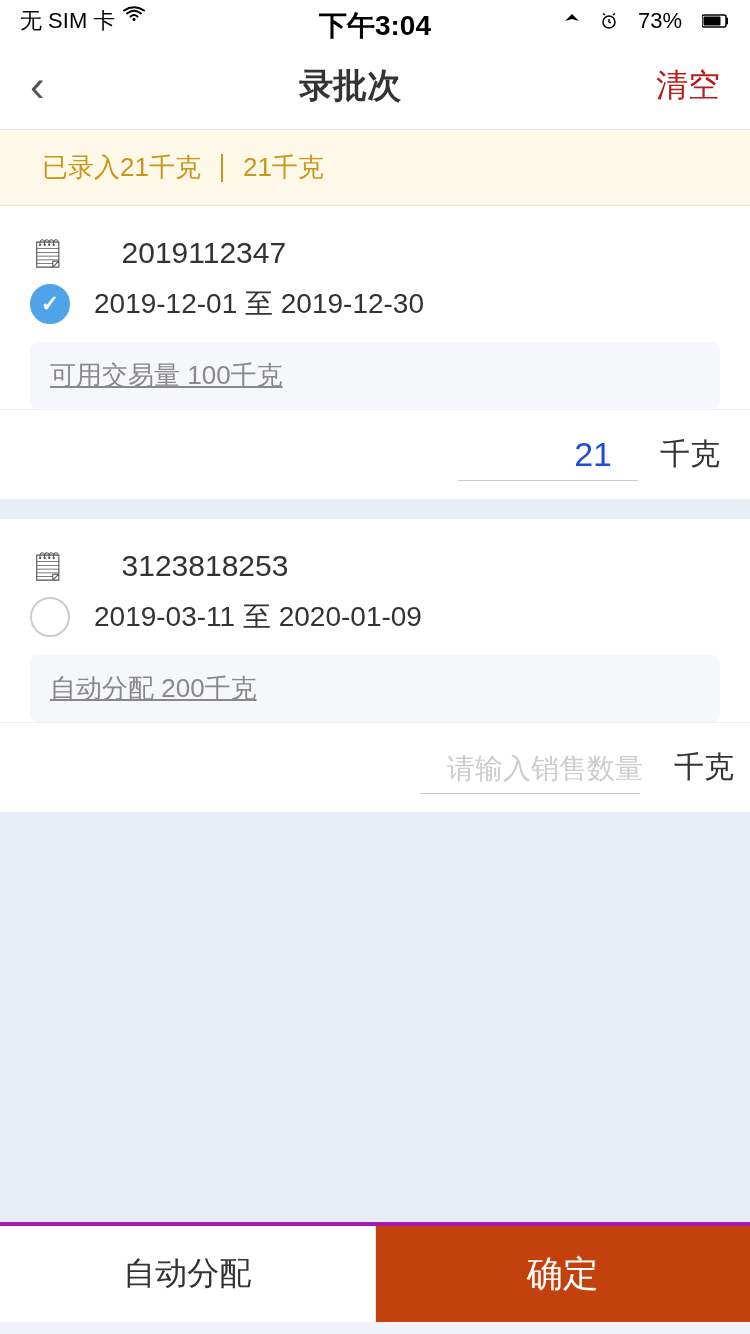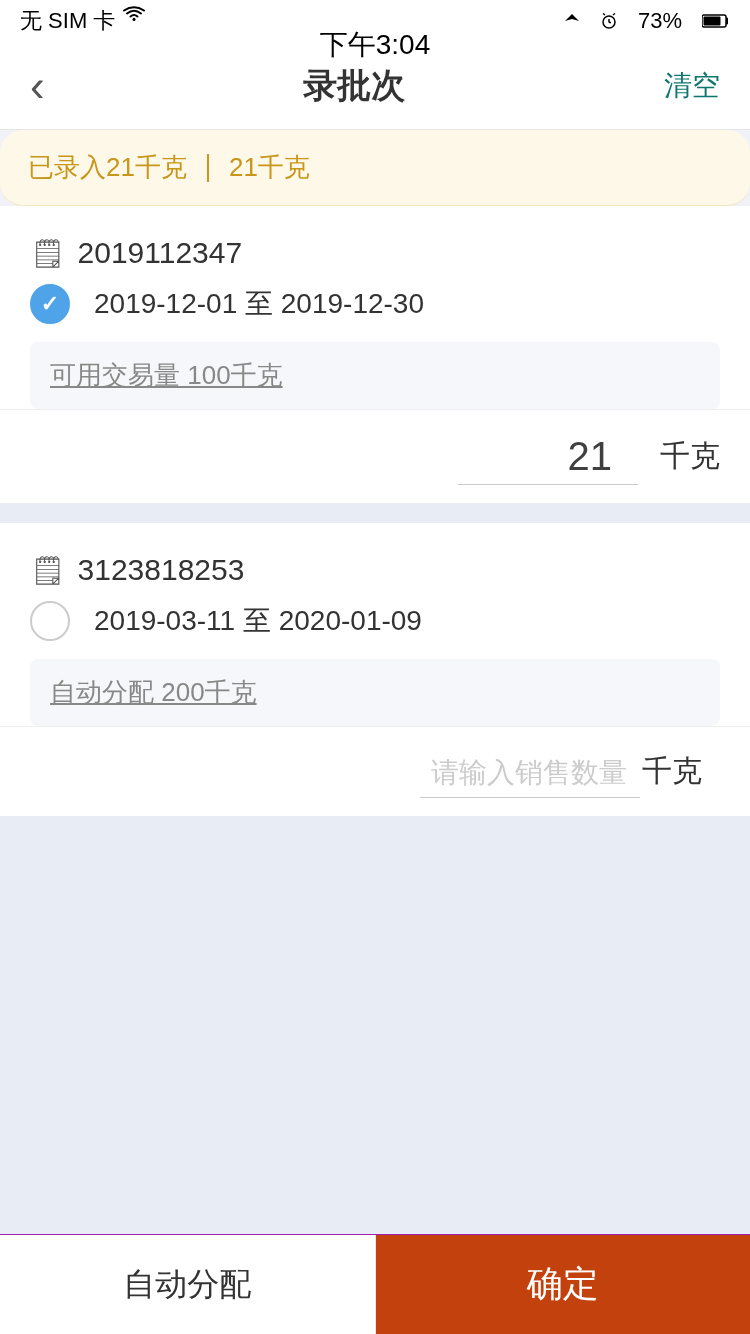--- a/index.html
+++ b/index.html
@@ -26,26 +26,25 @@
       font-size: 22px;
       color: #000;
     }
     .status-left {
       display: flex;
       gap: 8px;
       font-size: 22px;
     }
     .status-center {
       font-size: 28px;
-      font-weight: 400;
+      font-weight: 700;
       position: absolute;
       left: 50%;
       transform: translateX(-50%);
       top: 7px;
-      margin-top: 19px;
     }
     .status-right {
       display: flex;
       align-items: center;
       gap: 20px;
       font-size: 22px;
     }
 
     
     .nav-bar {
@@ -62,34 +61,33 @@
       font-size: 38px;
       color: #333;
       cursor: pointer;
     }
     .nav-title {
       font-size: 34px;
       font-weight: 600;
       color: #333;
     }
     .nav-action {
-      font-size: 28px;
-      color: #0f766e;
+      font-size: 32px;
+      color: #b91c1c;
     }
 
     
     .info-banner {
       width: 100%;
       background: #fdf8e8;
-      padding: 20px 28px;
+      padding: 20px 42px;
       display: flex;
       align-items: center;
       gap: 20px;
       border-bottom: 1px solid #f0e8c0;
-      border-radius: 23px;
     }
     .info-banner-text {
       font-size: 26px;
       color: #c8961a;
     }
     .info-banner-divider {
       width: 2px;
       height: 28px;
       background: #c8961a;
     }
@@ -111,20 +109,21 @@
       margin-bottom: 14px;
     }
     .batch-id-icon {
       font-size: 28px;
       color: #555;
     }
     .batch-id {
       font-size: 30px;
       color: #333;
       font-weight: 500;
+      margin-left: 44px;
     }
     .batch-date-row {
       display: flex;
       align-items: center;
       gap: 24px;
       margin-bottom: 18px;
     }
     .radio-circle {
       width: 40px;
       height: 40px;
@@ -164,22 +163,22 @@
     .quantity-row {
       background: #fff;
       display: flex;
       align-items: center;
       justify-content: flex-end;
       padding: 24px 30px;
       gap: 16px;
       border-top: 1px solid #eee;
     }
     .quantity-value {
-      font-size: 40px;
-      color: #404040;
+      font-size: 34px;
+      color: #1d4ed8;
       font-weight: 400;
     }
     .quantity-unit {
       font-size: 30px;
       color: #333;
     }
 
     
     .section-sep {
       height: 20px;
@@ -191,21 +190,22 @@
       background: #fff;
       padding: 30px 30px 0 30px;
     }
 
     
     .input-quantity-row {
       background: #fff;
       display: flex;
       align-items: center;
       justify-content: flex-end;
-      padding: 24px 48px;
+      padding: 24px 16px;
+      gap: 16px;
       border-top: 1px solid #eee;
       position: relative;
     }
     .input-qty-field {
       border: none;
       outline: none;
       font-size: 32px;
       color: #ccc;
       text-align: right;
       background: transparent;
@@ -220,27 +220,27 @@
       bottom: 18px;
       right: 110px;
       width: 220px;
       height: 1px;
       background: #ccc;
     }
 
     
     .bottom-bar {
       position: fixed;
-      bottom: 0;
+      bottom: 12px;
       left: 0;
       width: 750px;
       height: 100px;
       display: flex;
       background: #fff;
-      border-top: 1px solid #a21caf;
+      border-top: 4px solid #a21caf;
     }
     .btn-auto {
       flex: 1;
       display: flex;
       align-items: center;
       justify-content: center;
       font-size: 32px;
       color: #333;
       background: #fff;
       border: none;

